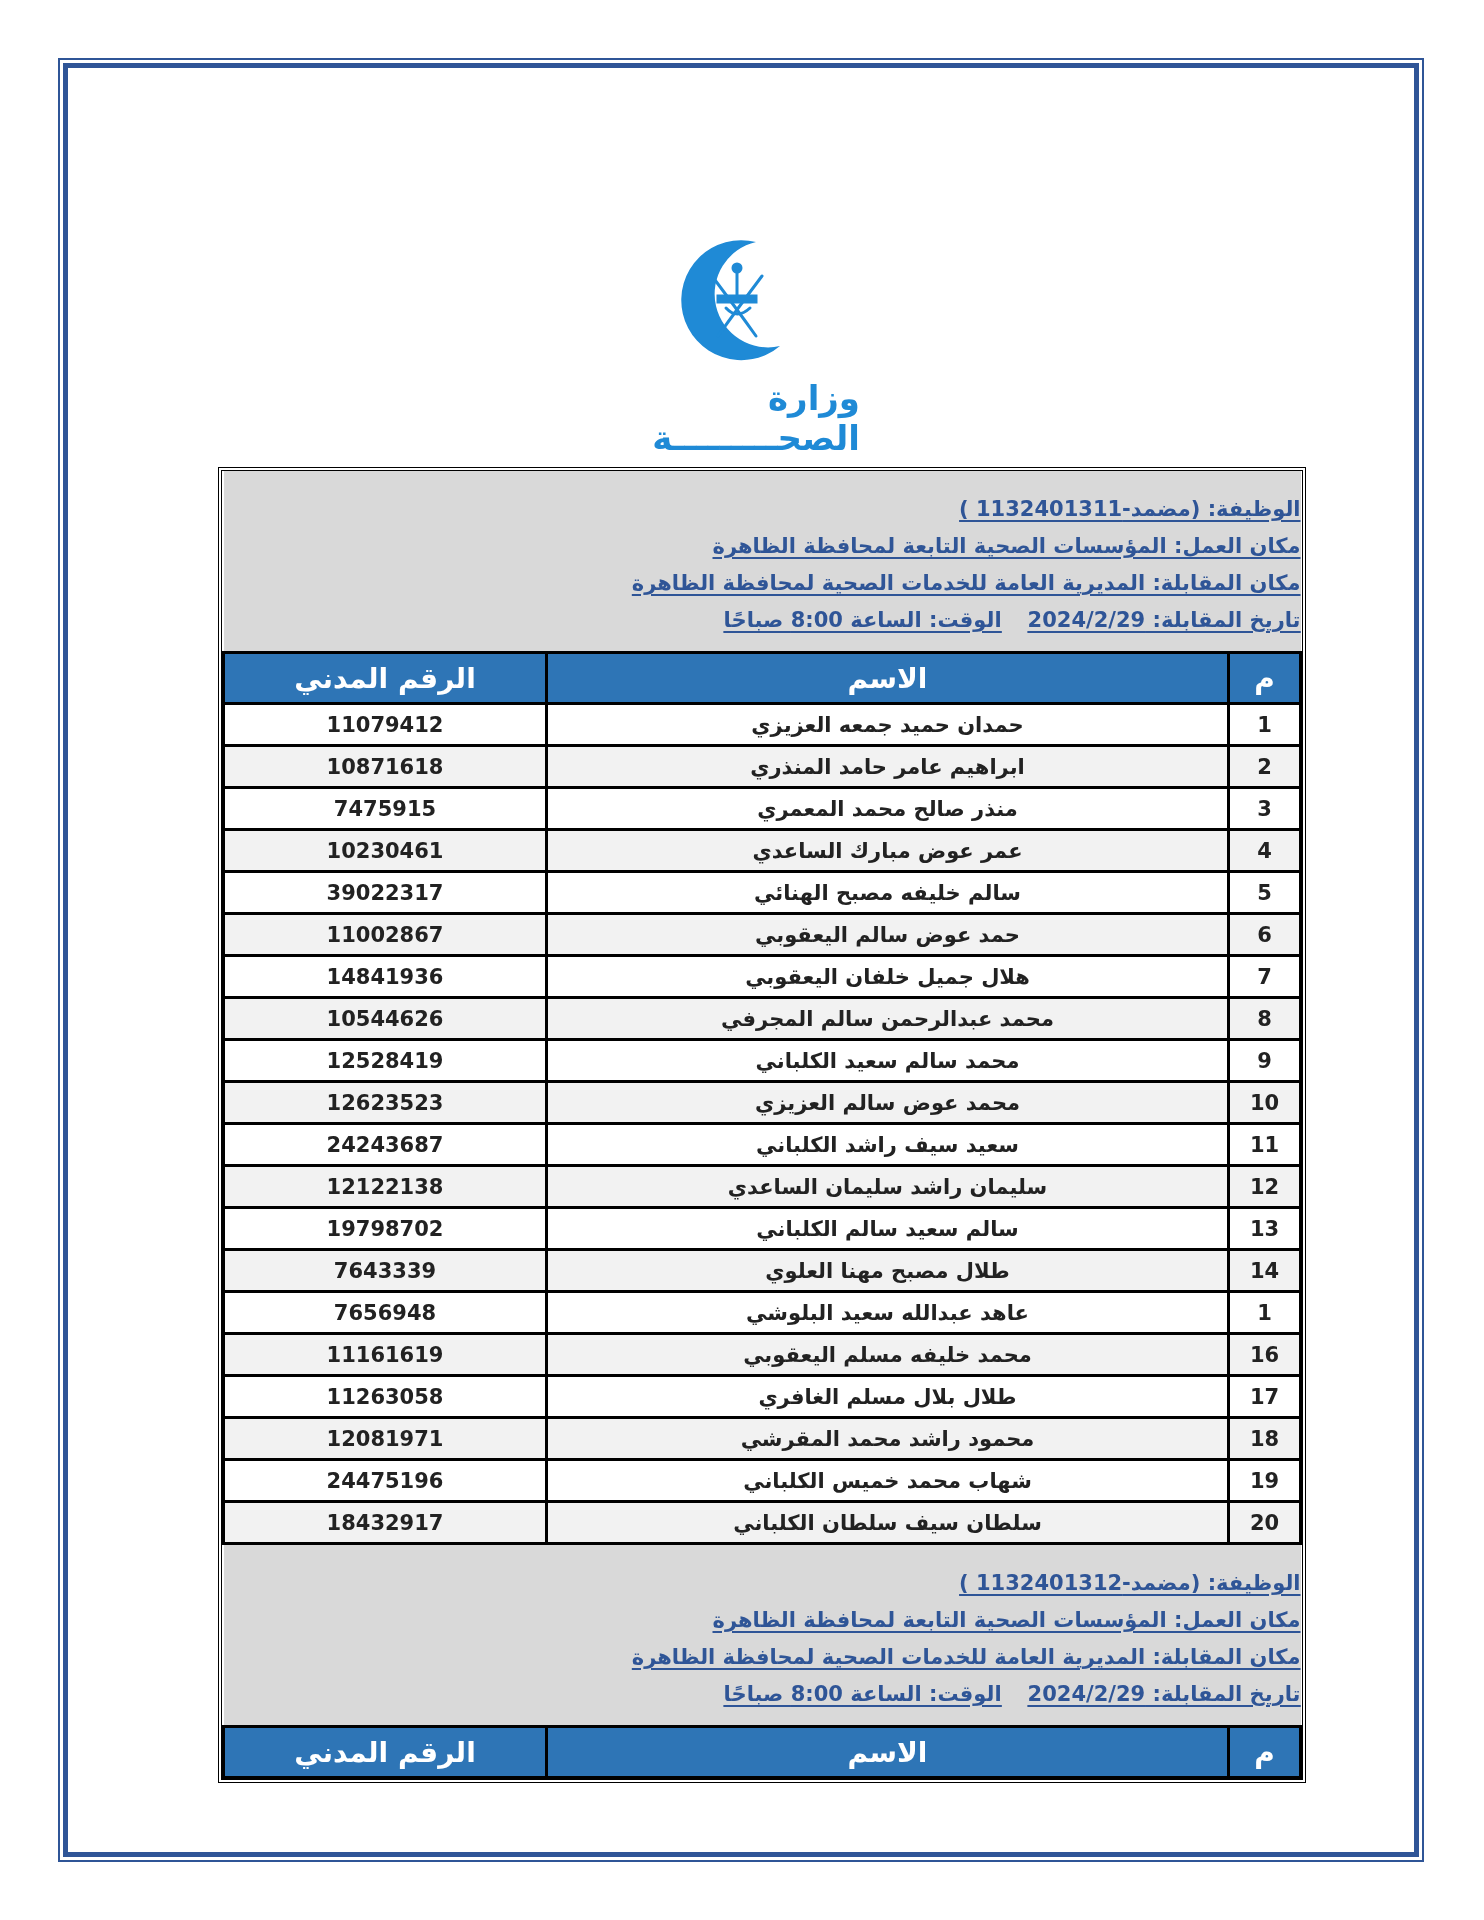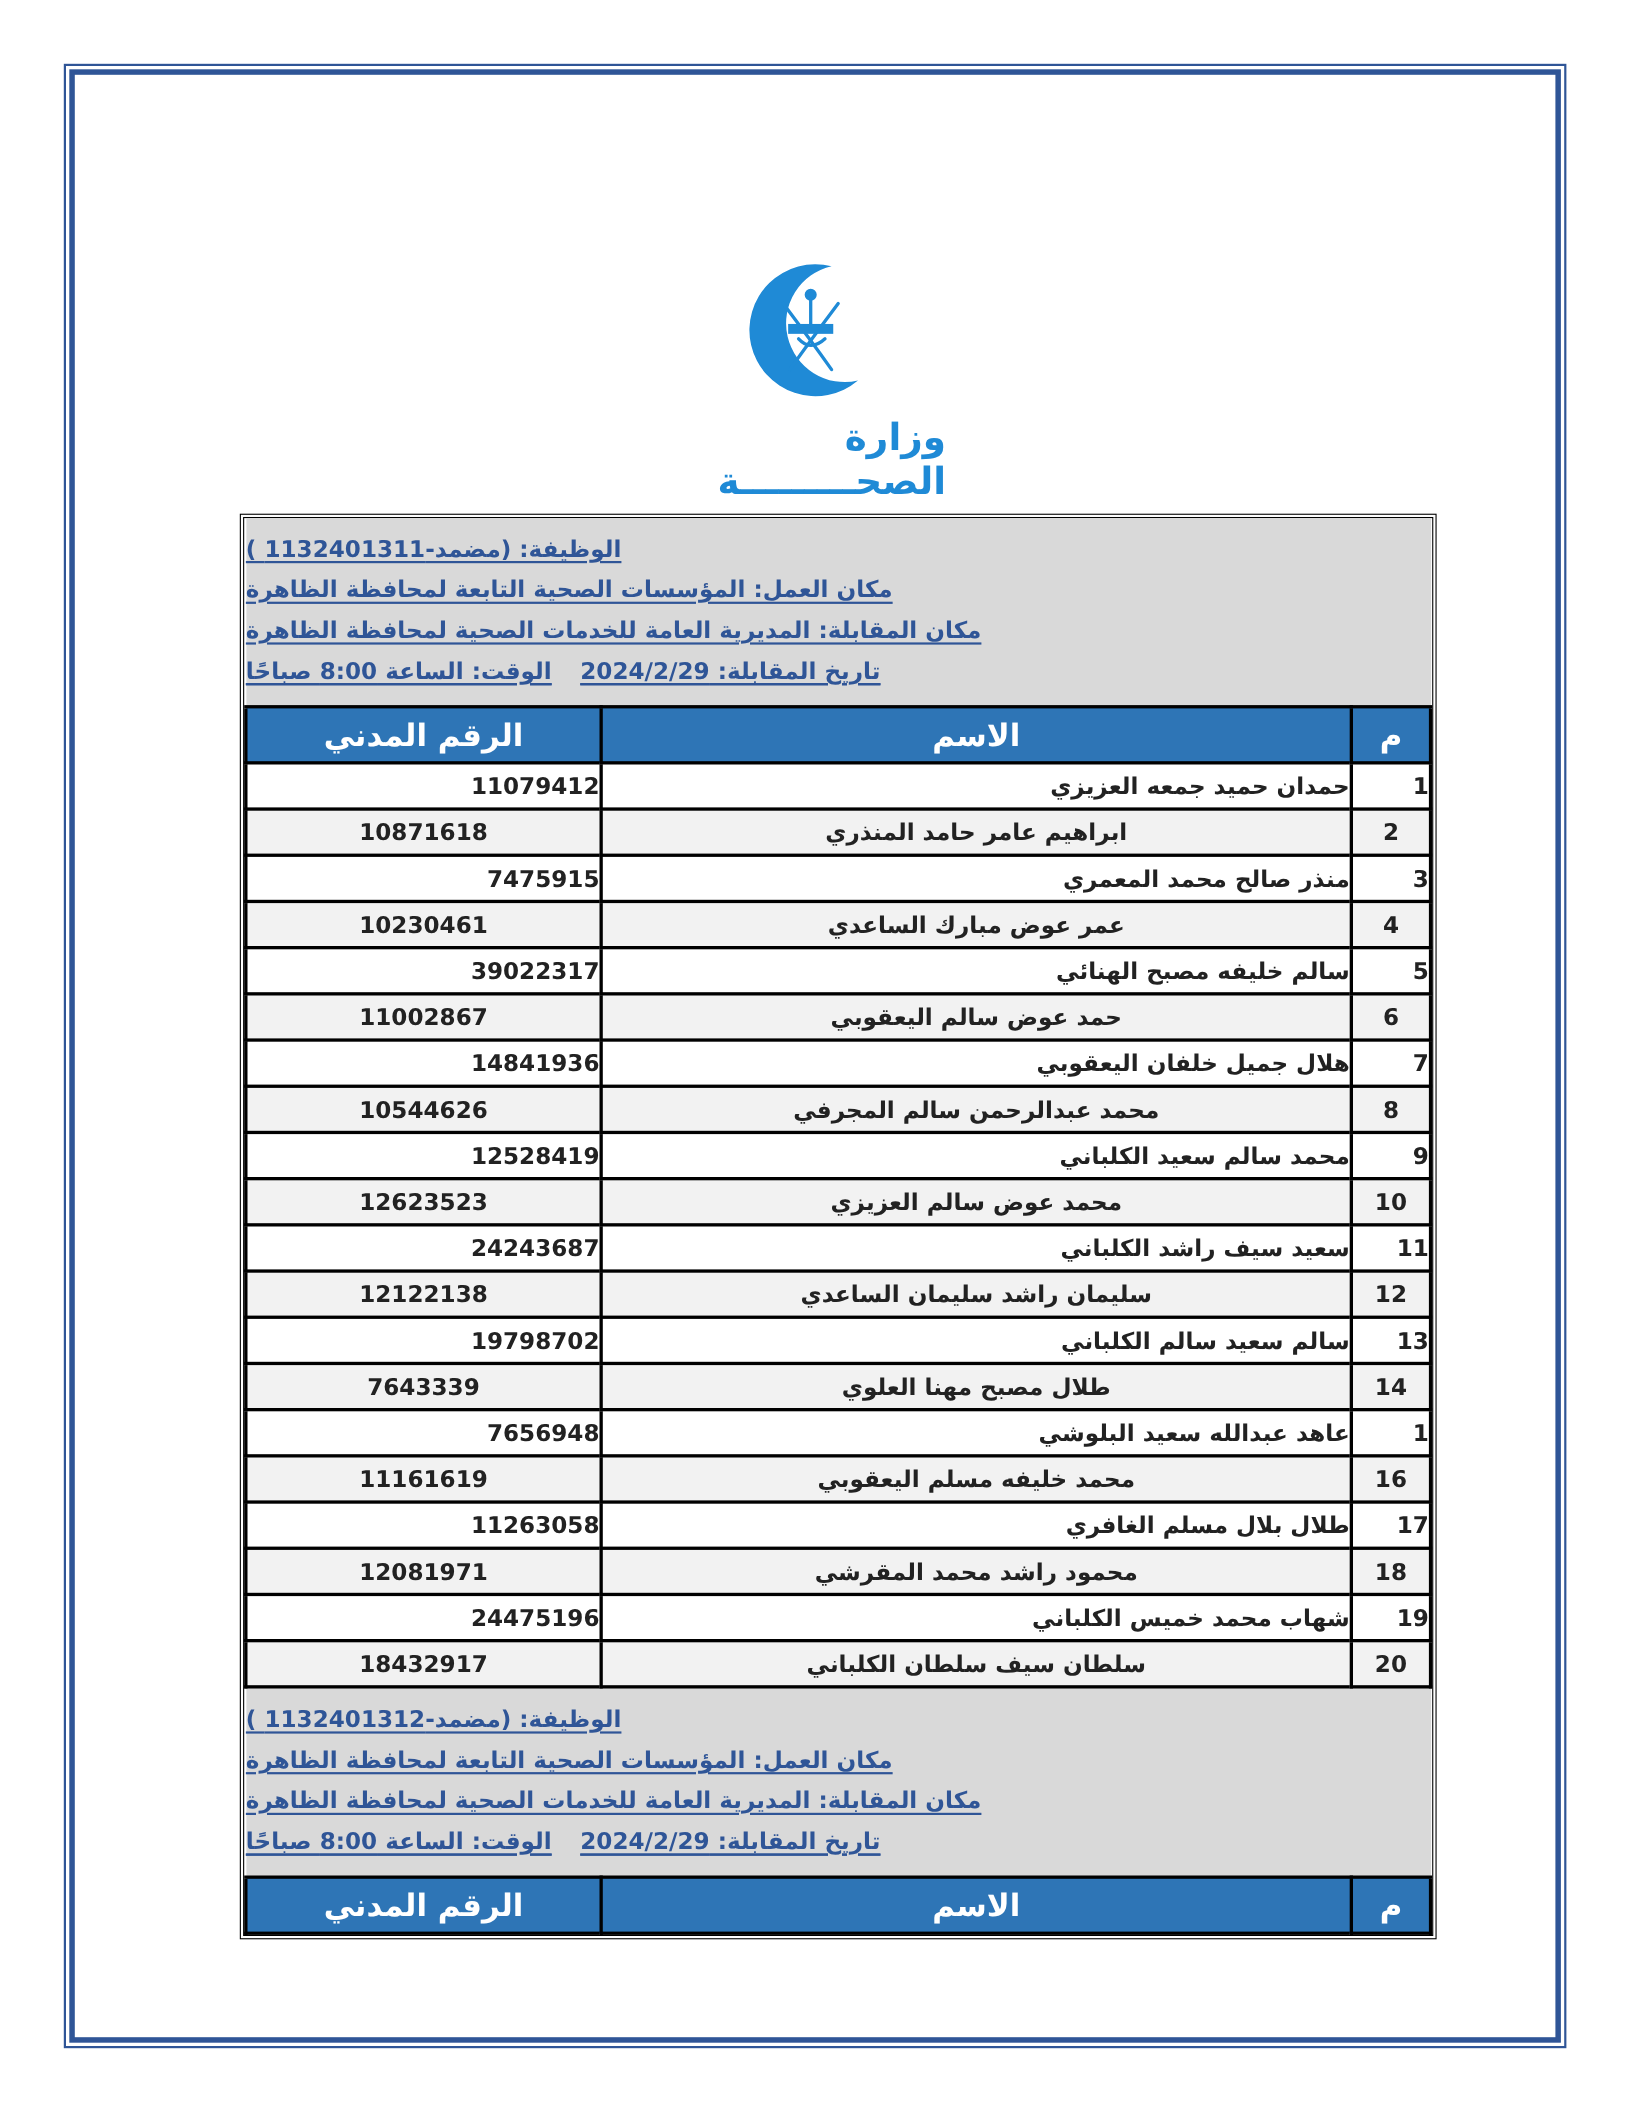--- a/index.html
+++ b/index.html
@@ -26,40 +26,40 @@
   }
   .sheet {
     position: absolute; left: 218px; top: 467px; width: 1088px;
     border: 4px double #000; box-sizing: border-box;
   }
   table {
     width: 100%; border-collapse: collapse; direction: rtl; table-layout: fixed;
     font-family: "DejaVu Sans", sans-serif;
   }
   .section-head td {
-    background: #d9d9d9; text-align: left; padding: 10px 0 12px 0;
+    background: #d9d9d9; text-align: right; padding: 20px 0 12px 0;
     border-bottom: 3px solid #000;
   }
   .section-head .line {
     display: block; color: #2f5597; font-weight: bold; font-size: 21px;
     line-height: 37px;
   }
   .section-head .line span { text-decoration: underline; text-underline-offset: 4px; }
   .date-gap { display: inline-block; width: 26px; }
   .col-head th {
     background: #2e75b6; color: #fff; font-weight: bold; font-size: 28px;
     height: 46px; border-left: 3px solid #000; border-right: 3px solid #000;
     border-bottom: 3px solid #000;
   }
   td.cell {
     text-align: center; font-weight: bold; font-size: 21px; color: #222;
     height: 39px; border: 3px solid #000; padding: 0;
   }
   tr.row-even td.cell { background: #f2f2f2; }
-  tr.row-odd td.cell { background: #ffffff; text-align: right; }
+  tr.row-odd td.cell { background: #ffffff; }
   col.c-idx { width: 72px; }
   col.c-name { width: 682px; }
   col.c-civil { width: auto; }
 </style>
 </head>
 <body>
 
 <div class="page-border-outer"></div>
 <div class="page-border-inner"></div>
 

